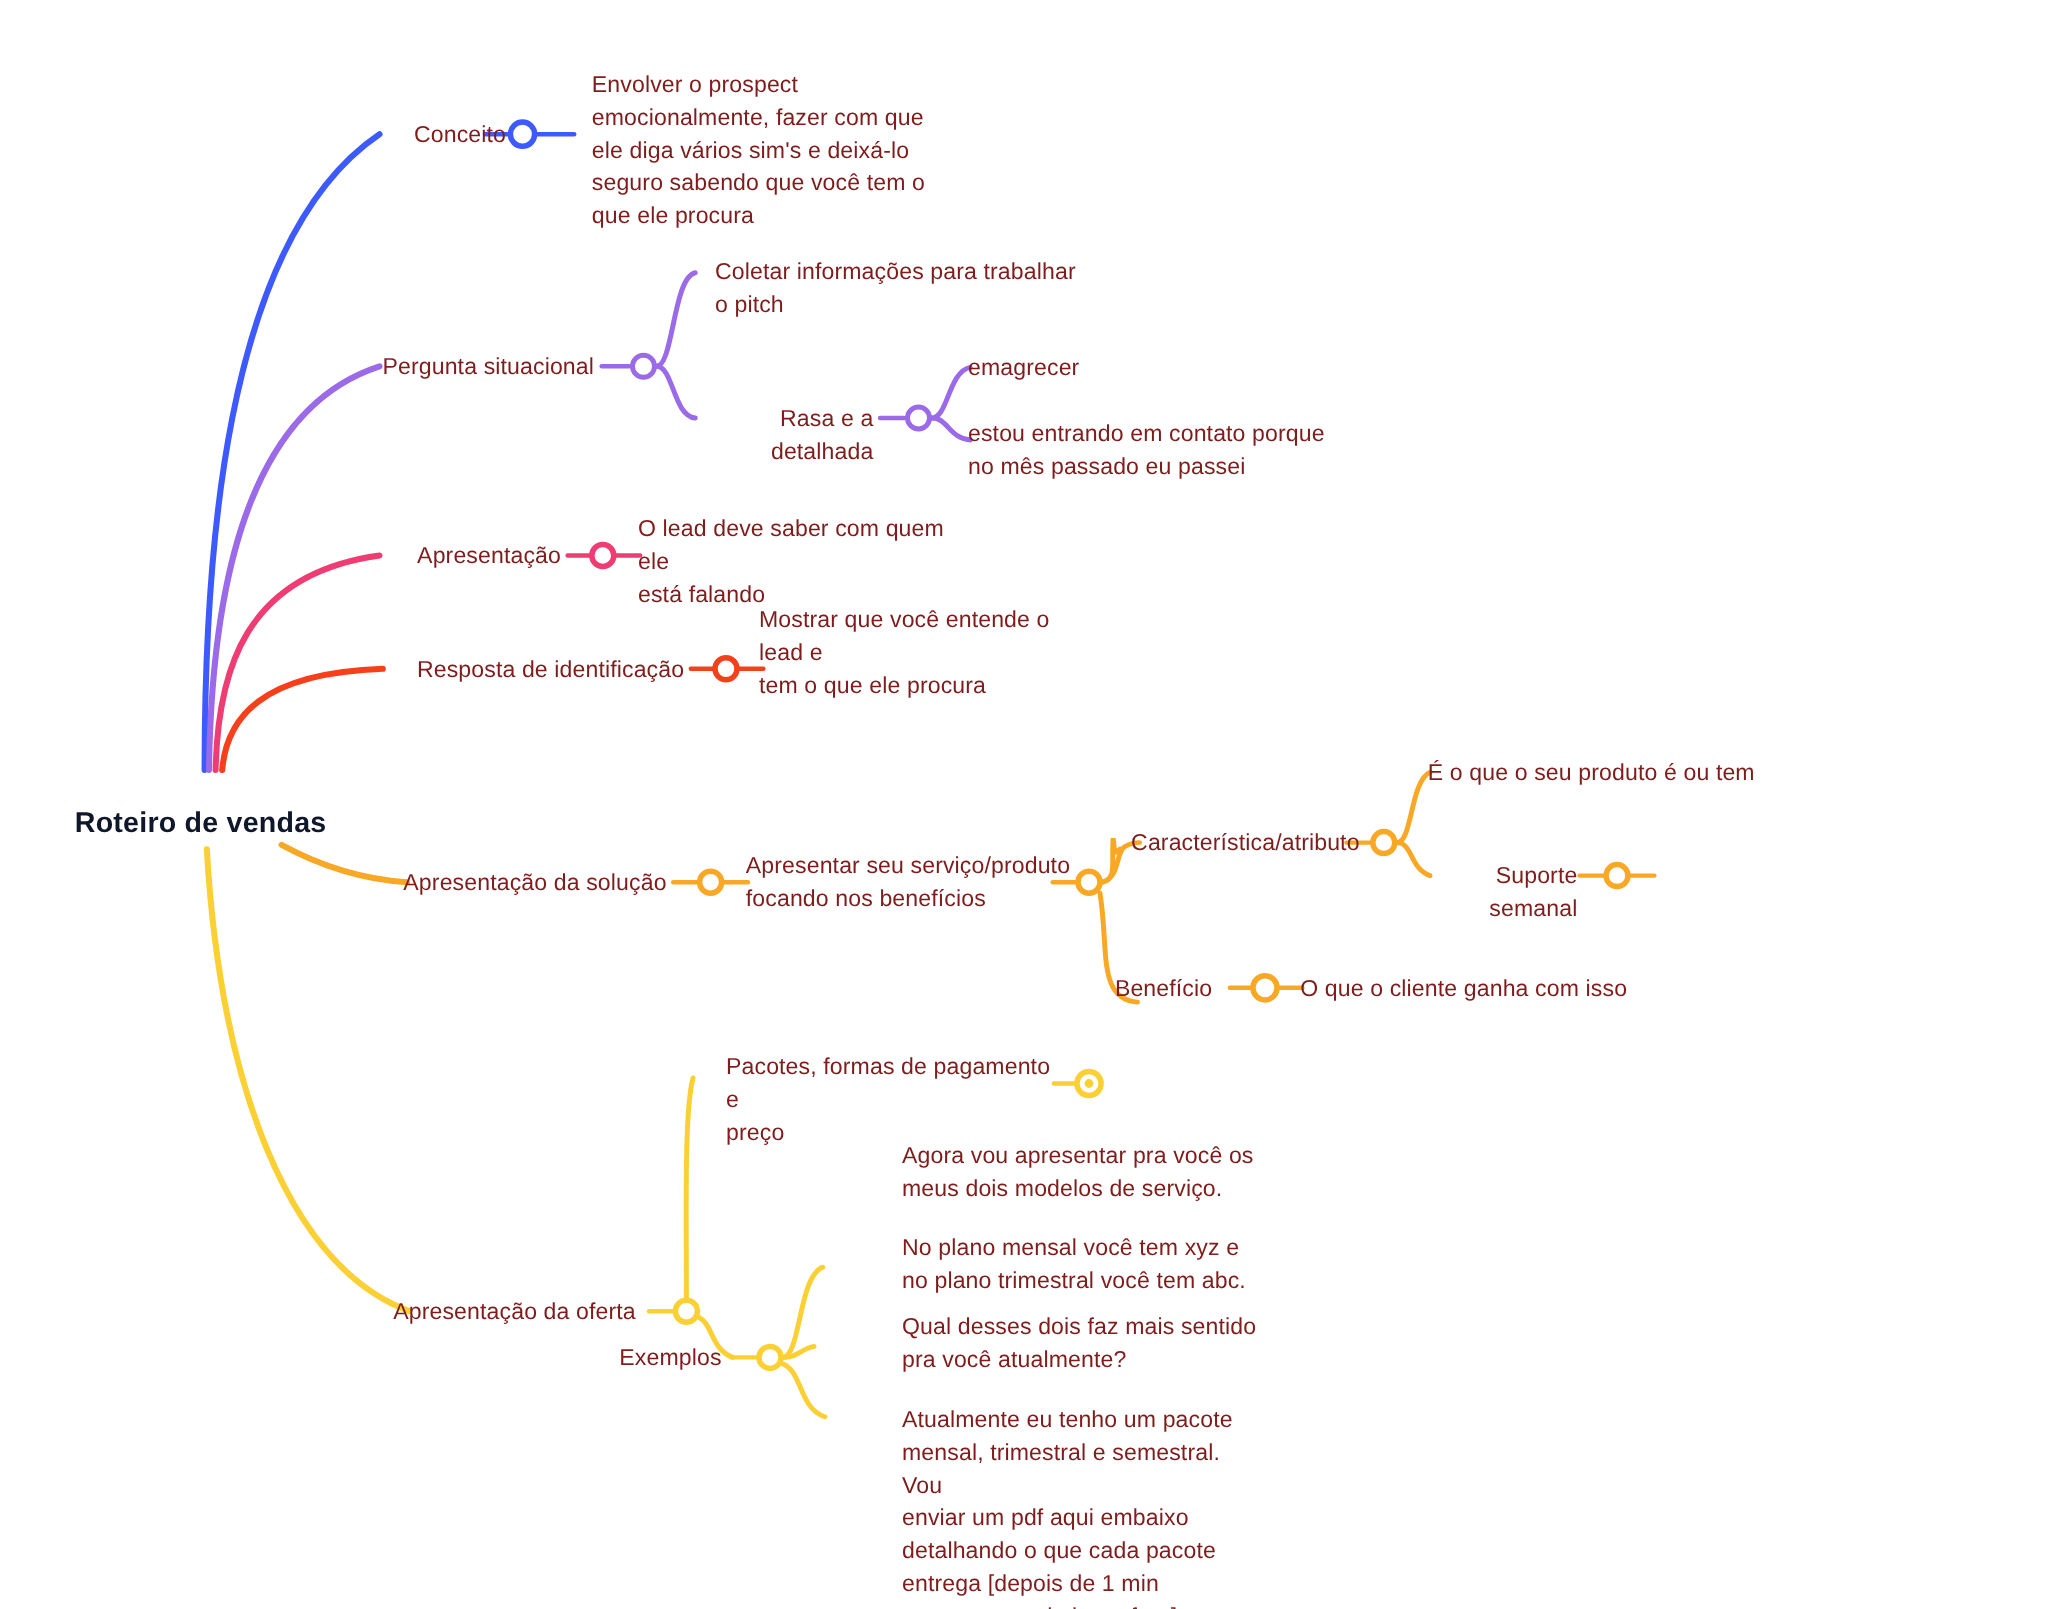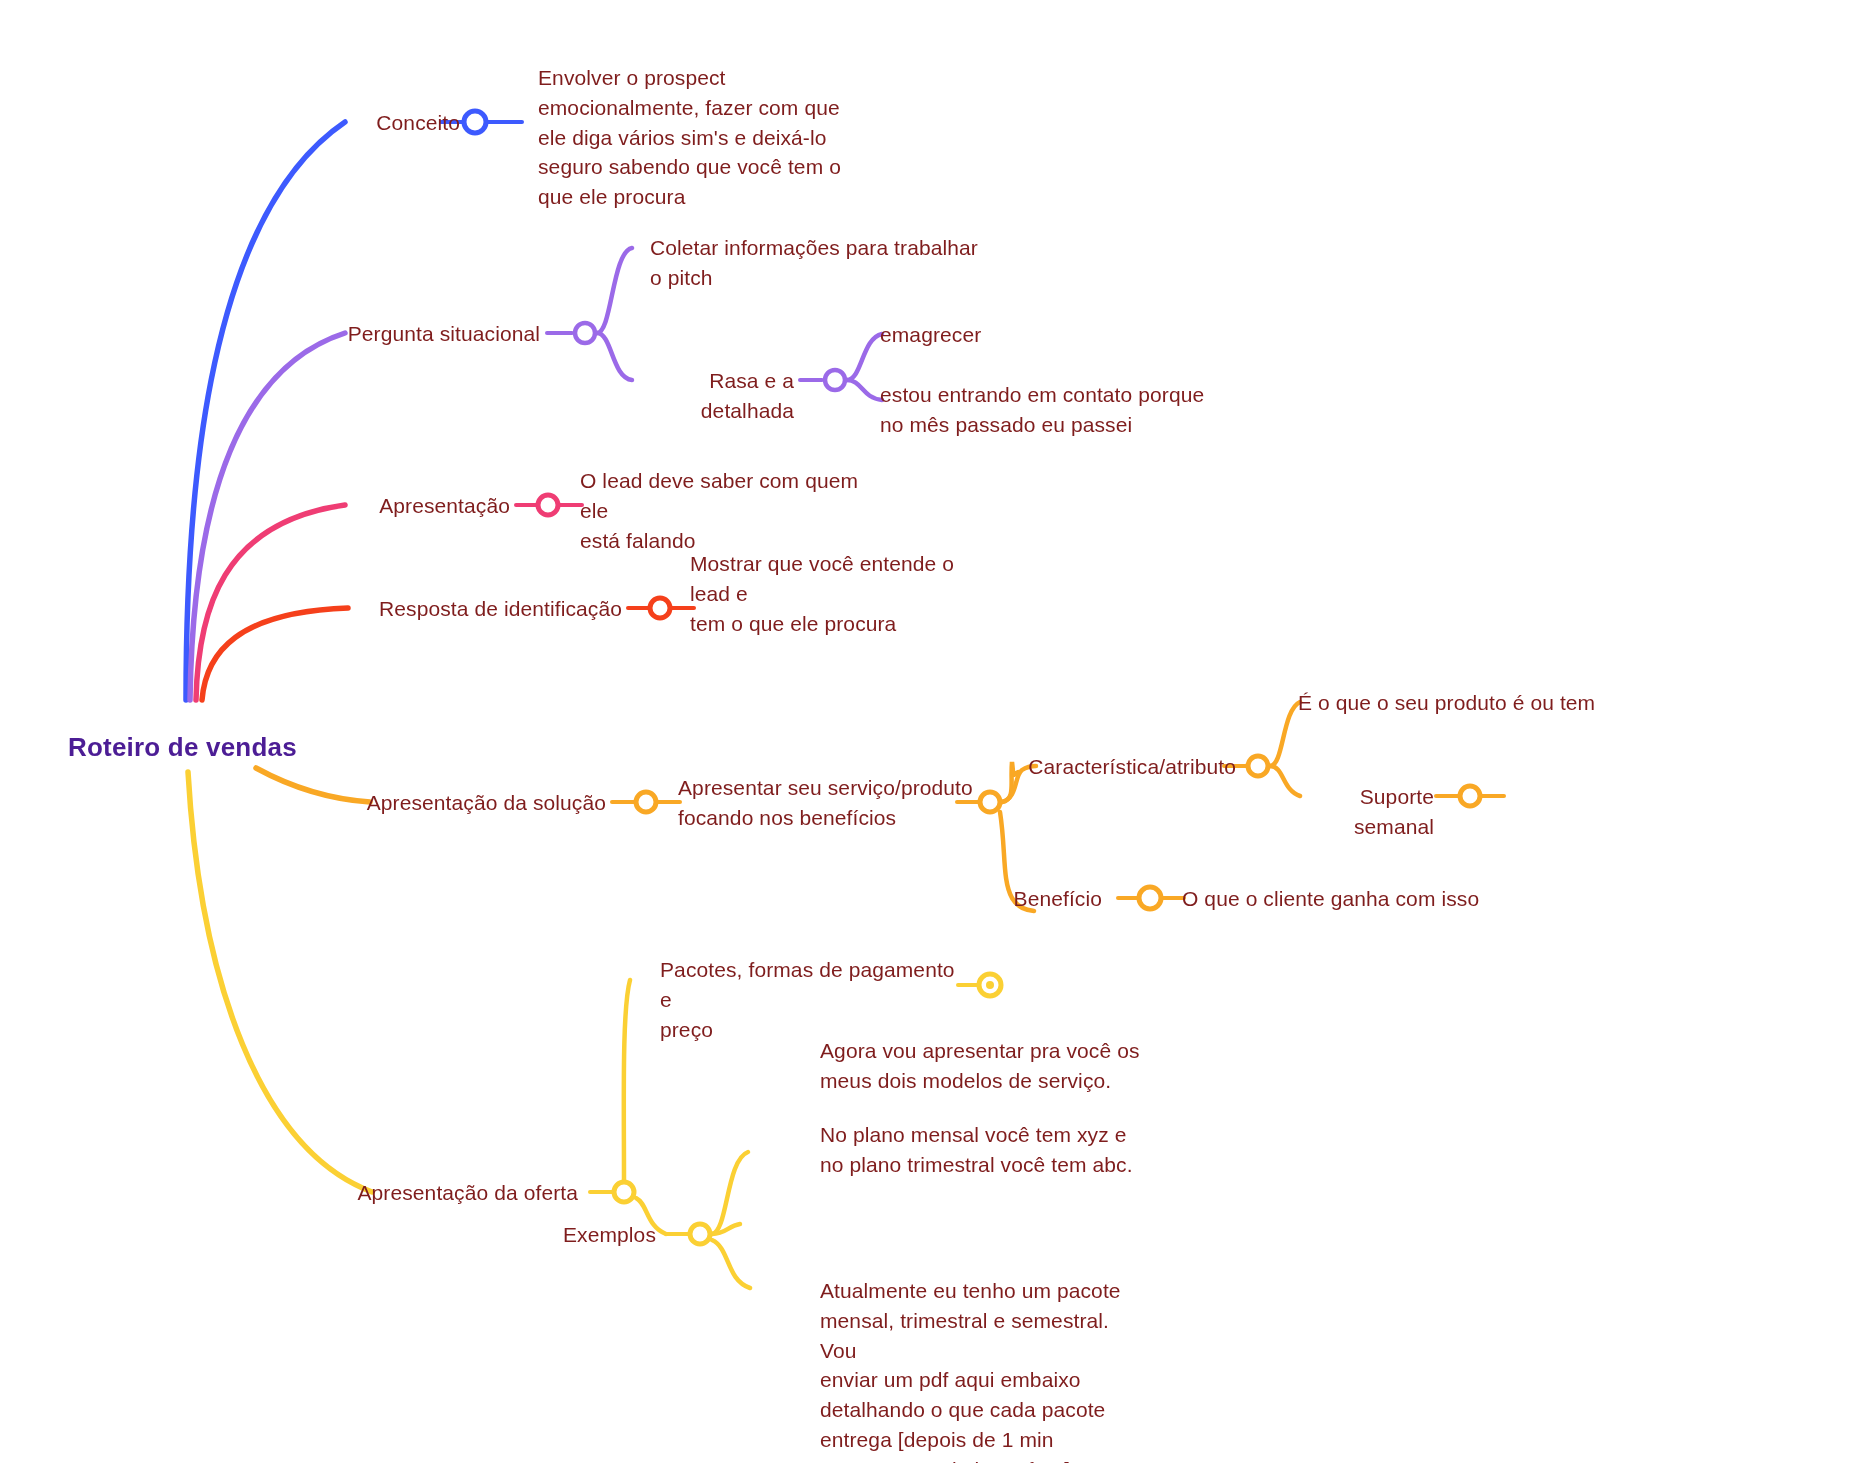--- a/index.html
+++ b/index.html
@@ -35,21 +35,21 @@
     box-sizing: border-box;
     color: #7f1d1d;
     font-size: 21px;
     line-height: 1.42;
     letter-spacing: 0.1px;
     white-space: pre-line;
   }
   .node.root {
     font-weight: bold;
     font-size: 26px;
-    color: #4c1d95;
+    color: #0f172a;
     letter-spacing: 0.2px;
   }
   .node.right-align {
     text-align: right;
   }
 </style>
 </head>
 <body>
 
 <div id="canvas">
@@ -169,20 +169,22 @@
 
   <div class="node" style="left:660px; top:955px; width:300px;">Pacotes, formas de pagamento e
 preço</div>
 
   <div class="node right-align" style="left:520px; top:1220px; width:136px;">Exemplos</div>
 
   <div class="node" style="left:820px; top:1036px; width:330px;">Agora vou apresentar pra você os
 meus dois modelos de serviço.</div>
   <div class="node" style="left:820px; top:1120px; width:330px;">No plano mensal você tem xyz e
 no plano trimestral você tem abc.</div>
+  <div class="node" style="left:820px; top:1192px; width:330px;">Qual desses dois faz mais sentido
+pra você atualmente?</div>
   <div class="node" style="left:820px; top:1276px; width:330px;">Atualmente eu tenho um pacote
 mensal, trimestral e semestral. Vou
 enviar um pdf aqui embaixo
 detalhando o que cada pacote
 entrega [depois de 1 min
 perguntar qual ele prefere]</div>
 
 </div>
 
 </body></html>

